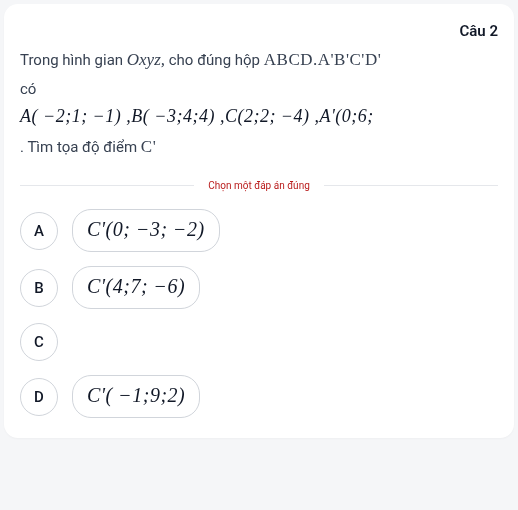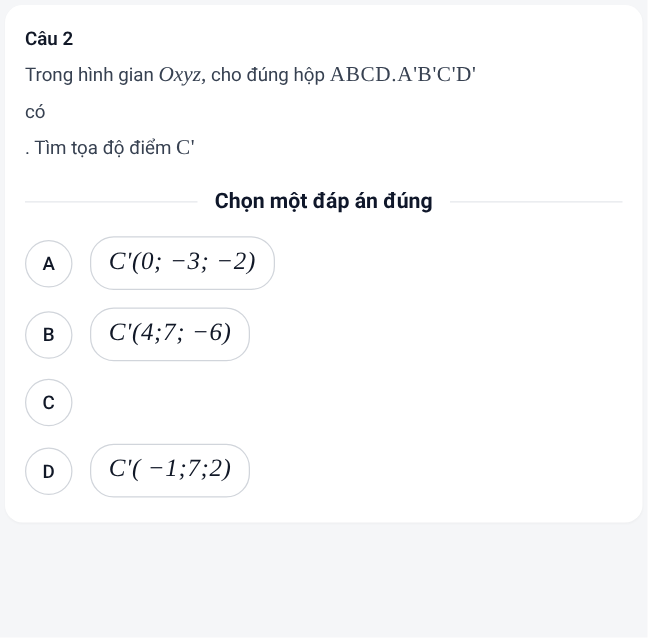--- a/index.html
+++ b/index.html
@@ -14,20 +14,21 @@
   .card {
     background: #fff;
     border-radius: 14px;
     padding: 18px 16px 20px 16px;
     box-shadow: 0 1px 2px rgba(0,0,0,0.03);
   }
   .qtitle {
     font-weight: 600;
     color: #111827;
     margin-bottom: 6px;
+    text-align: right;
   }
   .qtext {
     color: #374151;
     line-height: 1.7;
     margin-bottom: 2px;
   }
   .math-i { font-style: italic; font-family: "Times New Roman", Times, serif; font-size: 17px; margin-top: 32px; }
   .math-rm { font-family: "Times New Roman", Times, serif; font-size: 17px; letter-spacing: 0.5px; }
   .coords {
     font-family: "Times New Roman", Times, serif;
@@ -44,23 +45,22 @@
     margin: 18px 0 18px 0;
     color: #4b5563;
   }
   .divider-line {
     flex: 1;
     height: 1px;
     background: #e5e7eb;
   }
   .divider-text {
     padding: 0 14px;
-    font-size: 17px;
-    color: #0f172a;
-    font-weight: bold;
+    font-size: 10px;
+    color: #b91c1c;
   }
   .options {
     display: flex;
     flex-direction: column;
     gap: 14px;
     padding-left: 0px;
   }
   .option-row {
     display: flex;
     align-items: center;
@@ -98,20 +98,21 @@
 <div class="card">
 
   <div class="qtitle">Câu 2</div>
 
   <div class="qtext">
     <span>Trong hình gian </span><span class="math-i">Oxyz,</span><span> cho đúng hộp </span><span class="math-rm">ABCD.A'B'C'D'</span>
   </div>
 
   <div class="qtext">có</div>
 
+  <div class="coords">A( −2;1; −1) ,B( −3;4;4) ,C(2;2; −4) ,A'(0;6;</div>
 
   <div class="qtext">
     <span>. Tìm tọa độ điểm </span><span class="math-rm">C'</span>
   </div>
 
   <div class="divider-row">
     <div class="divider-line"></div>
     <div class="divider-text">Chọn một đáp án đúng</div>
     <div class="divider-line"></div>
   </div>
@@ -127,18 +128,18 @@
       <div class="letter-circle">B</div>
       <div class="answer-box">C'(4;7; −6)</div>
     </div>
 
     <div class="option-row">
       <div class="letter-circle">C</div>
     </div>
 
     <div class="option-row">
       <div class="letter-circle">D</div>
-      <div class="answer-box">C'( −1;7;2)</div>
+      <div class="answer-box">C'( −1;9;2)</div>
     </div>
 
   </div>
 
 </div>
 
 </body></html>

